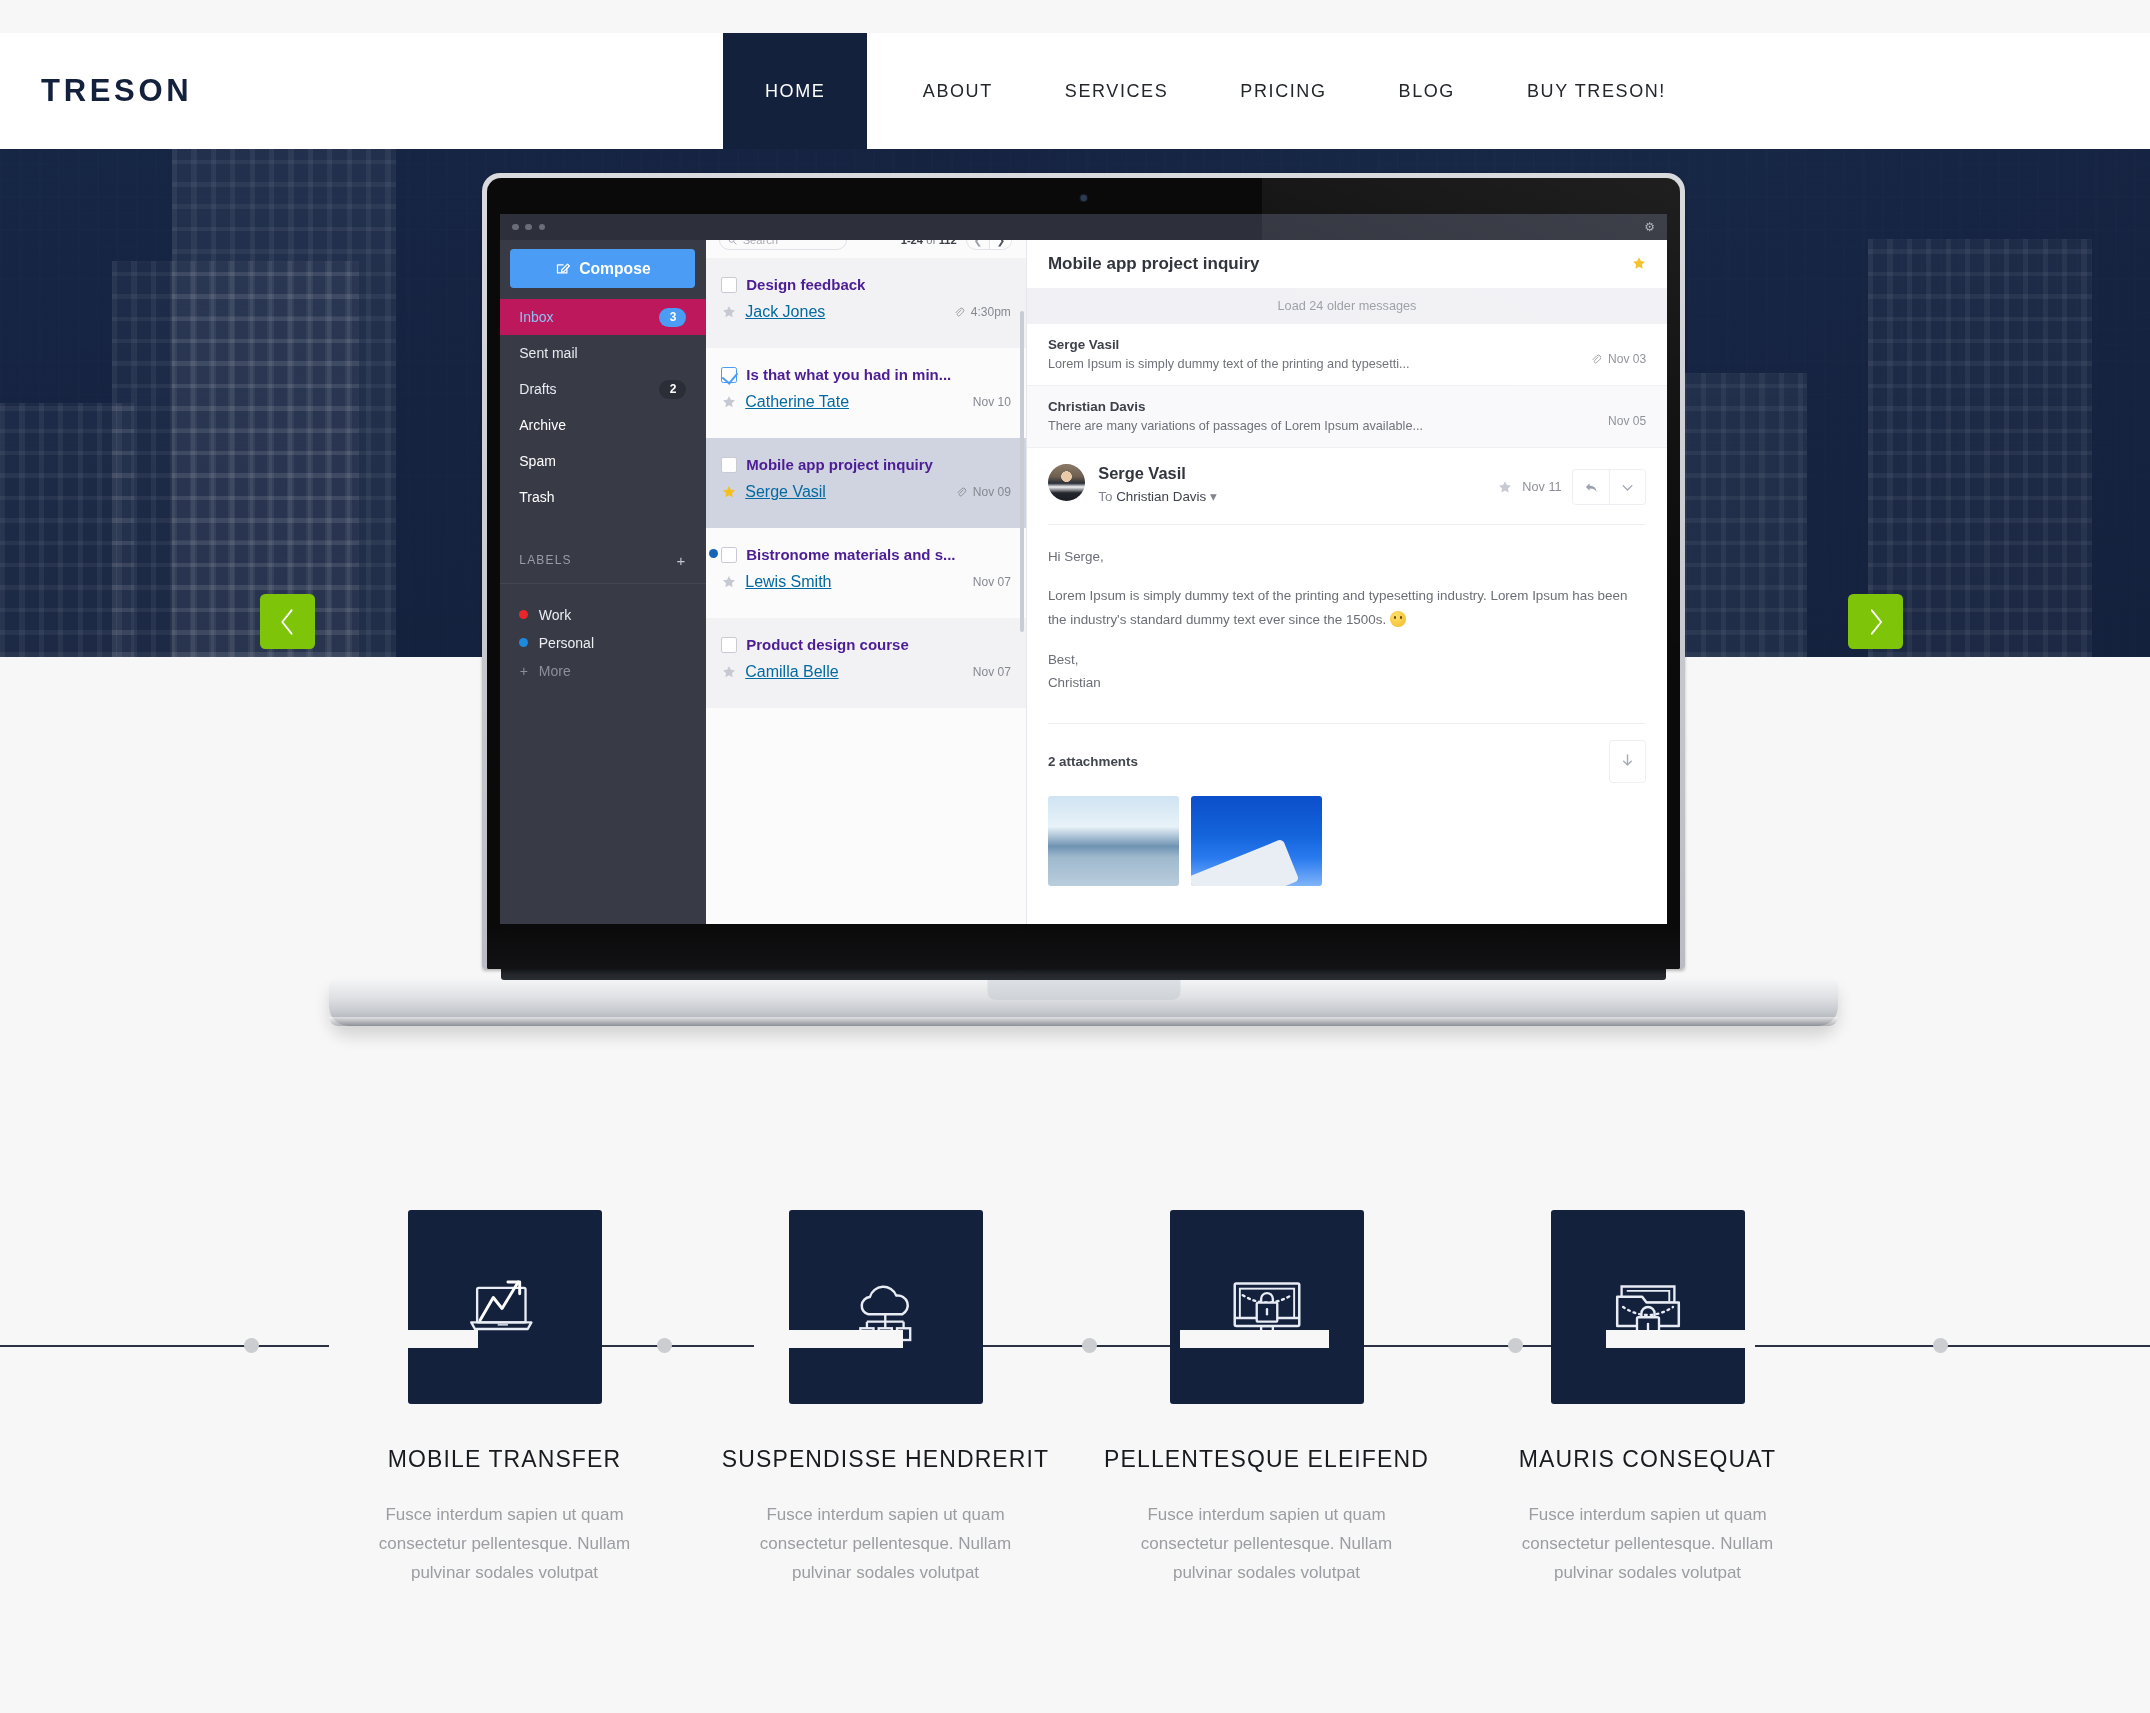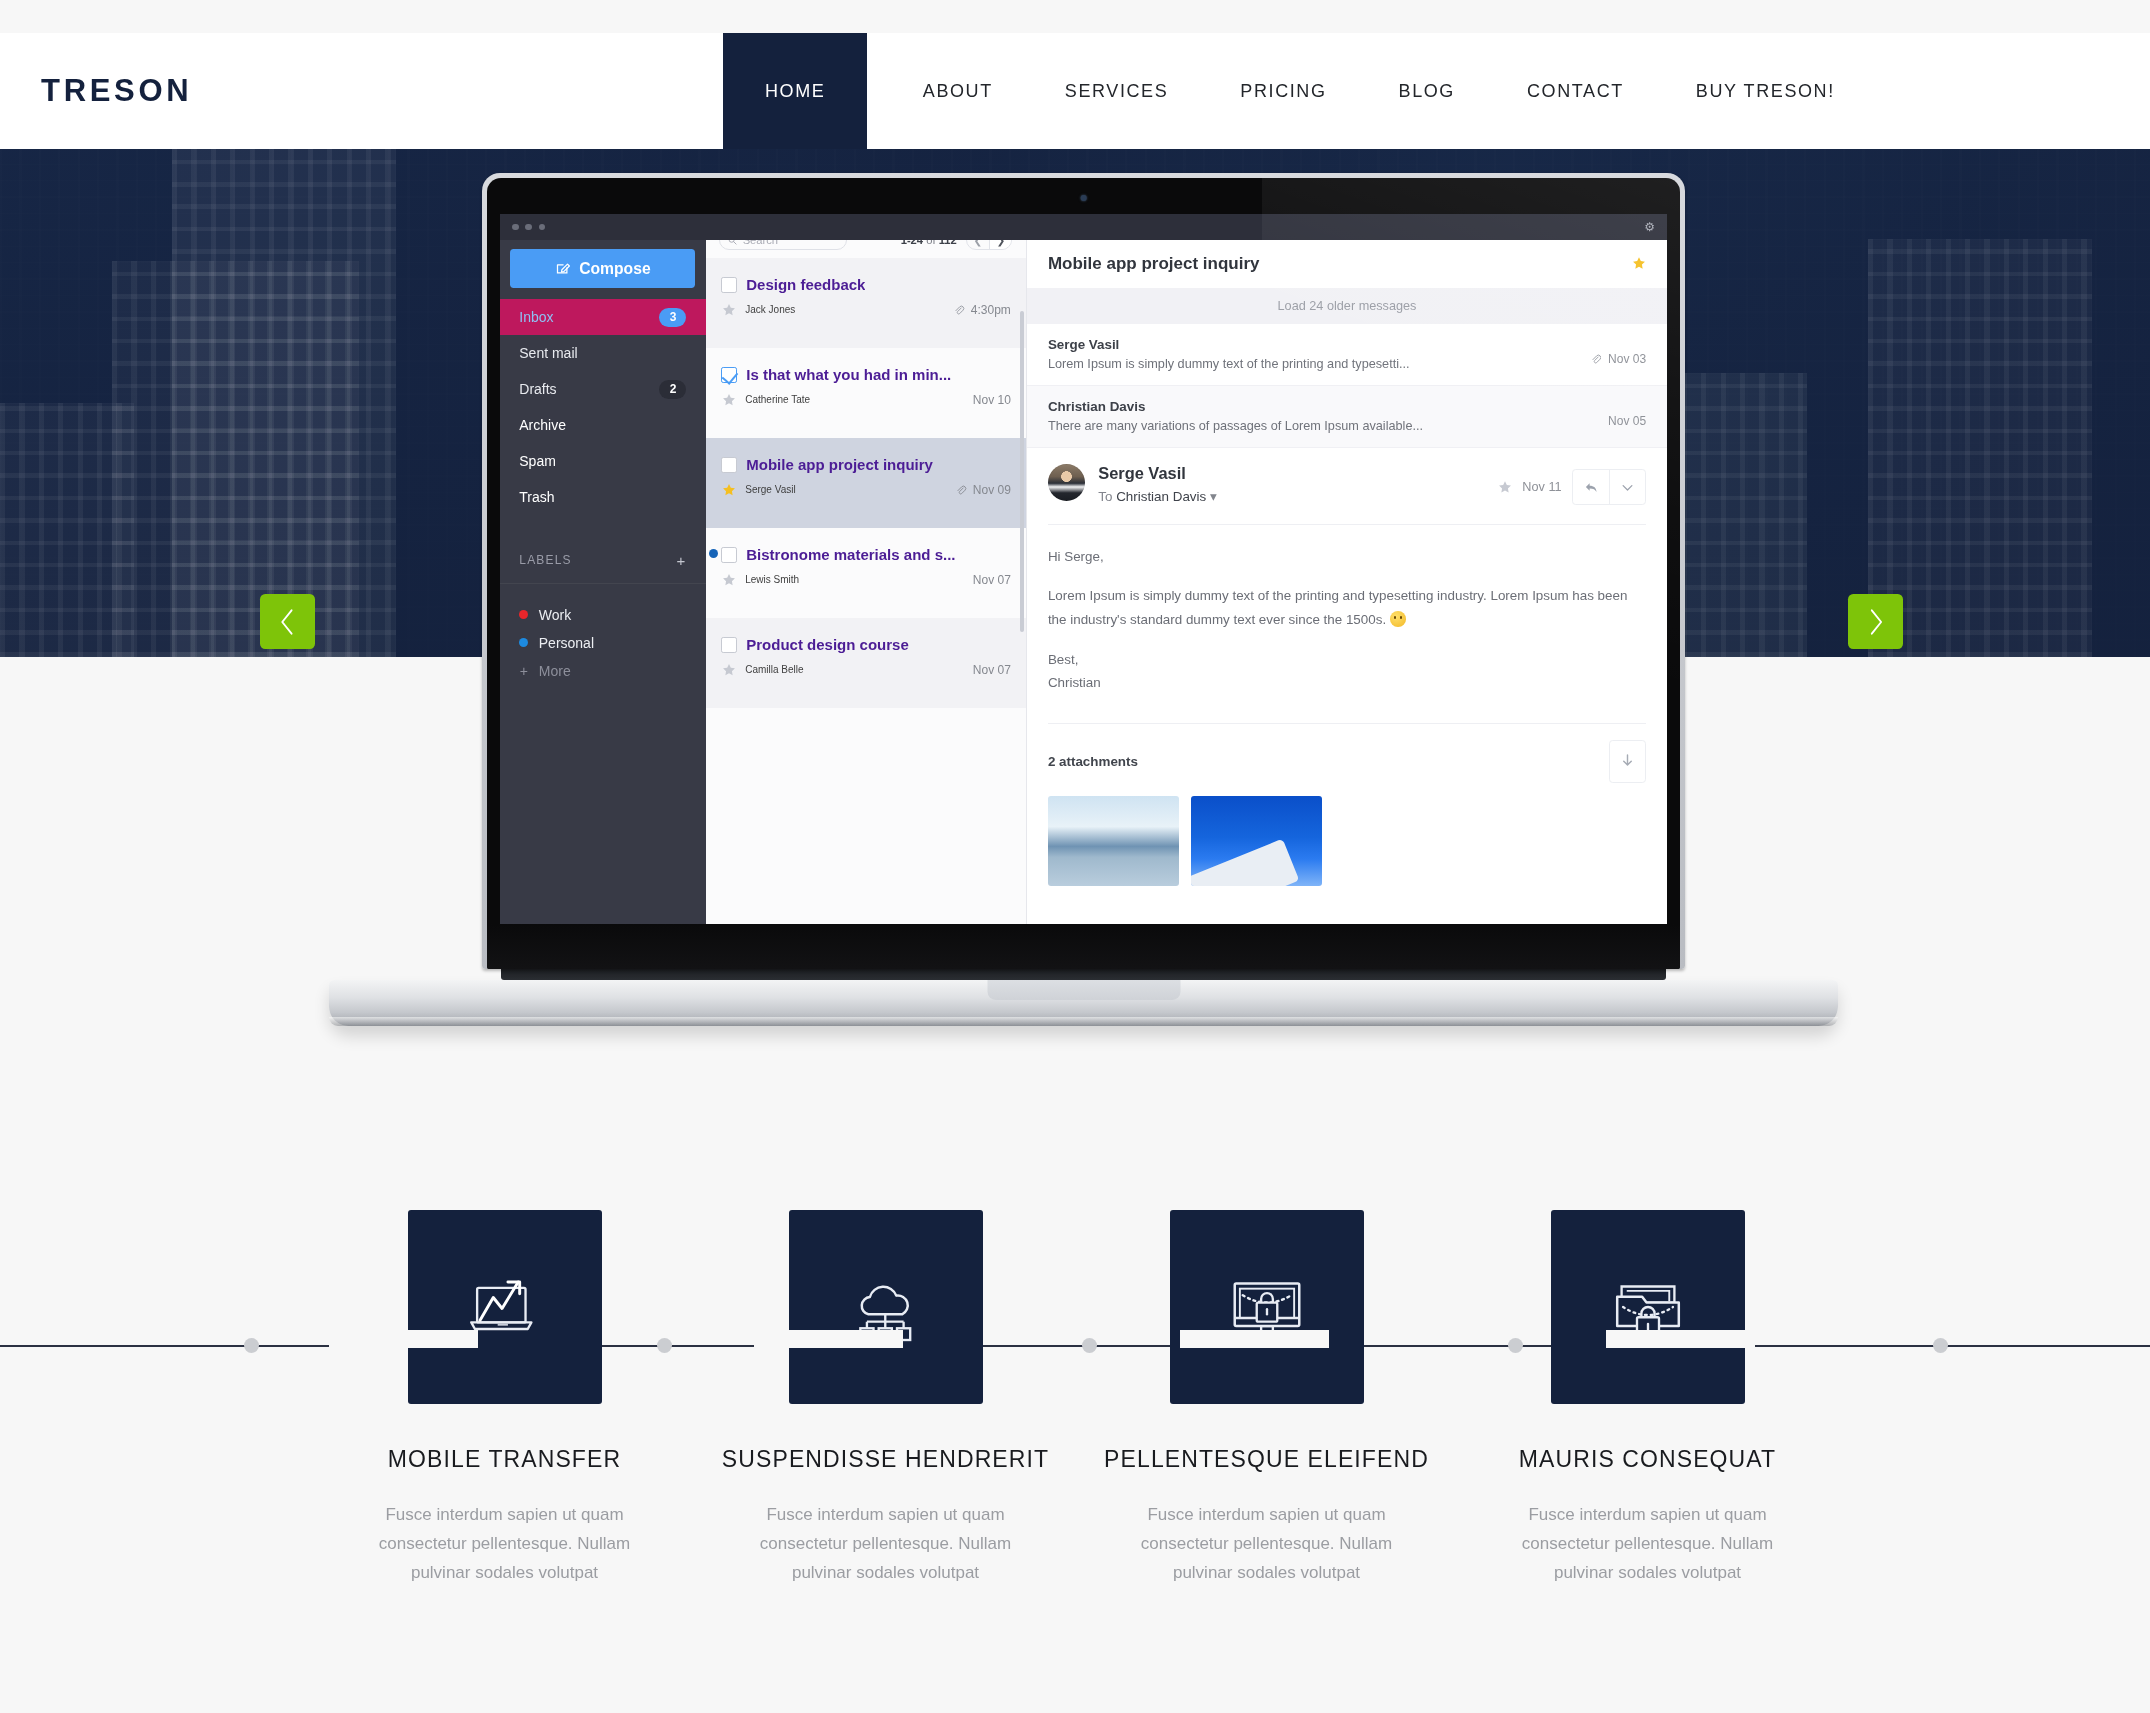--- a/index.html
+++ b/index.html
@@ -305,21 +305,21 @@
     flex:0 0 15.7px;
   }
   .cbox.on{ border-color:#4a9cf5; position:relative; }
   .cbox.on:after{
     content:""; position:absolute; left:3px; top:0.7px;
     width:7.5px;height:12px; border-right:2.6px solid #4a9cf5; border-bottom:2.6px solid #4a9cf5;
     transform:rotate(40deg);
   }
   .mtitle{ font-size:15px; font-weight:bold; color:#4c1d95; white-space:nowrap; overflow:hidden; }
   .star{ width:14px;height:14px; flex:0 0 14px; }
-  .msender{ font-size:10px; color:#404040; }
+  .msender{ font-size:16px; color:#0369a1;text-decoration:underline; }
   .mrow .meta{ margin-left:auto; display:flex; align-items:center; gap:6px; font-size:12px; color:#85888f; }
   .mrow .meta svg{ width:10.5px;height:10.5px; }
   .unread-dot{
     position:absolute; left:3px; top:21px;
     width:9px;height:9px;border-radius:50%;background:#1664b8;
   }
   .list-scroll{
     position:absolute; right:2.2px; top:97px;
     width:3.7px; height:321px;
     background:#c9ccd4; border-radius:2.2px;
@@ -474,21 +474,20 @@
 <body>
 
 <div class="site-header">
   <div class="brand">TRESON</div>
   <nav class="main-nav">
     <a class="nav-item is-active">HOME</a>
     <a class="nav-item">ABOUT</a>
     <a class="nav-item">SERVICES</a>
     <a class="nav-item">PRICING</a>
     <a class="nav-item">BLOG</a>
-    <a class="nav-item">CONTACT</a>
     <a class="nav-item">BUY TRESON!</a>
   </nav>
 </div>
 
 <div class="hero">
   <div class="hero-photo">
     <div class="bldg b3">
         <i></i>
       </div>
     <div class="bldg b1">

